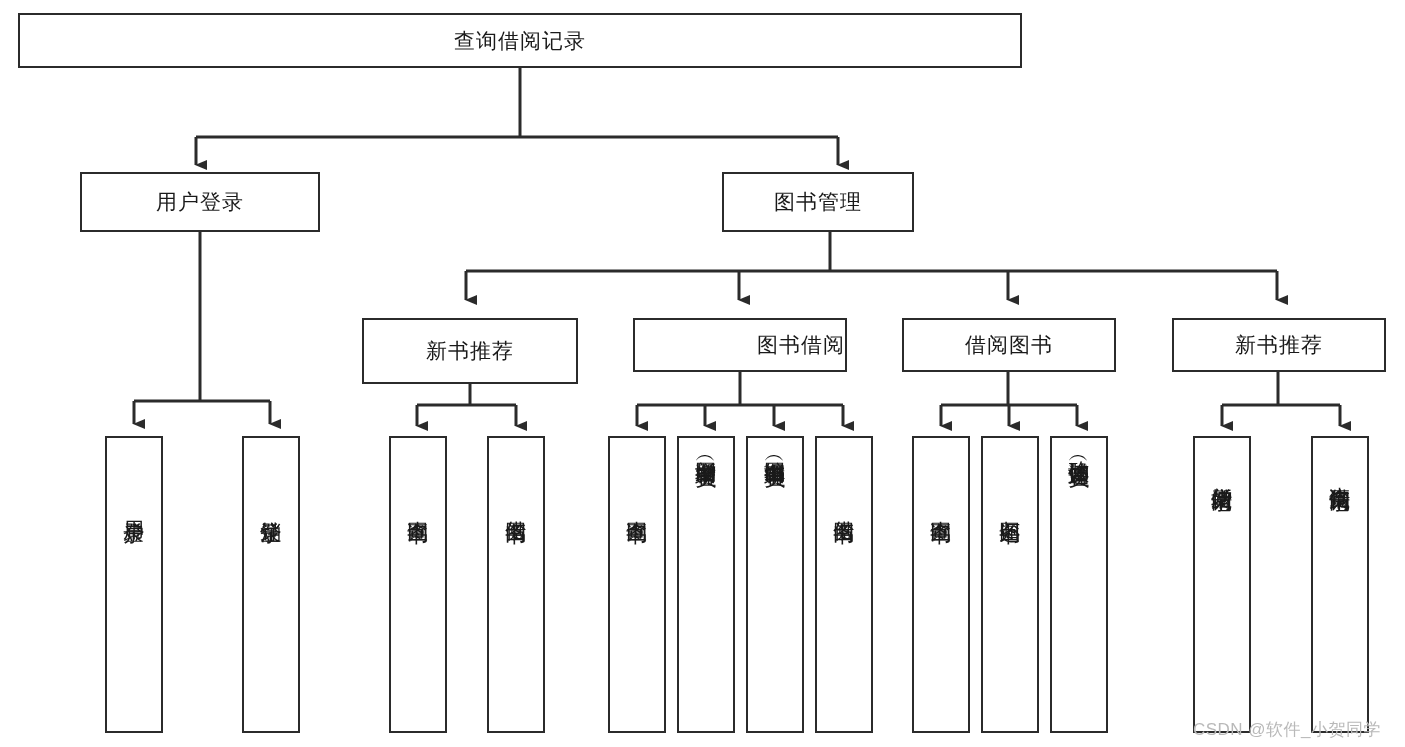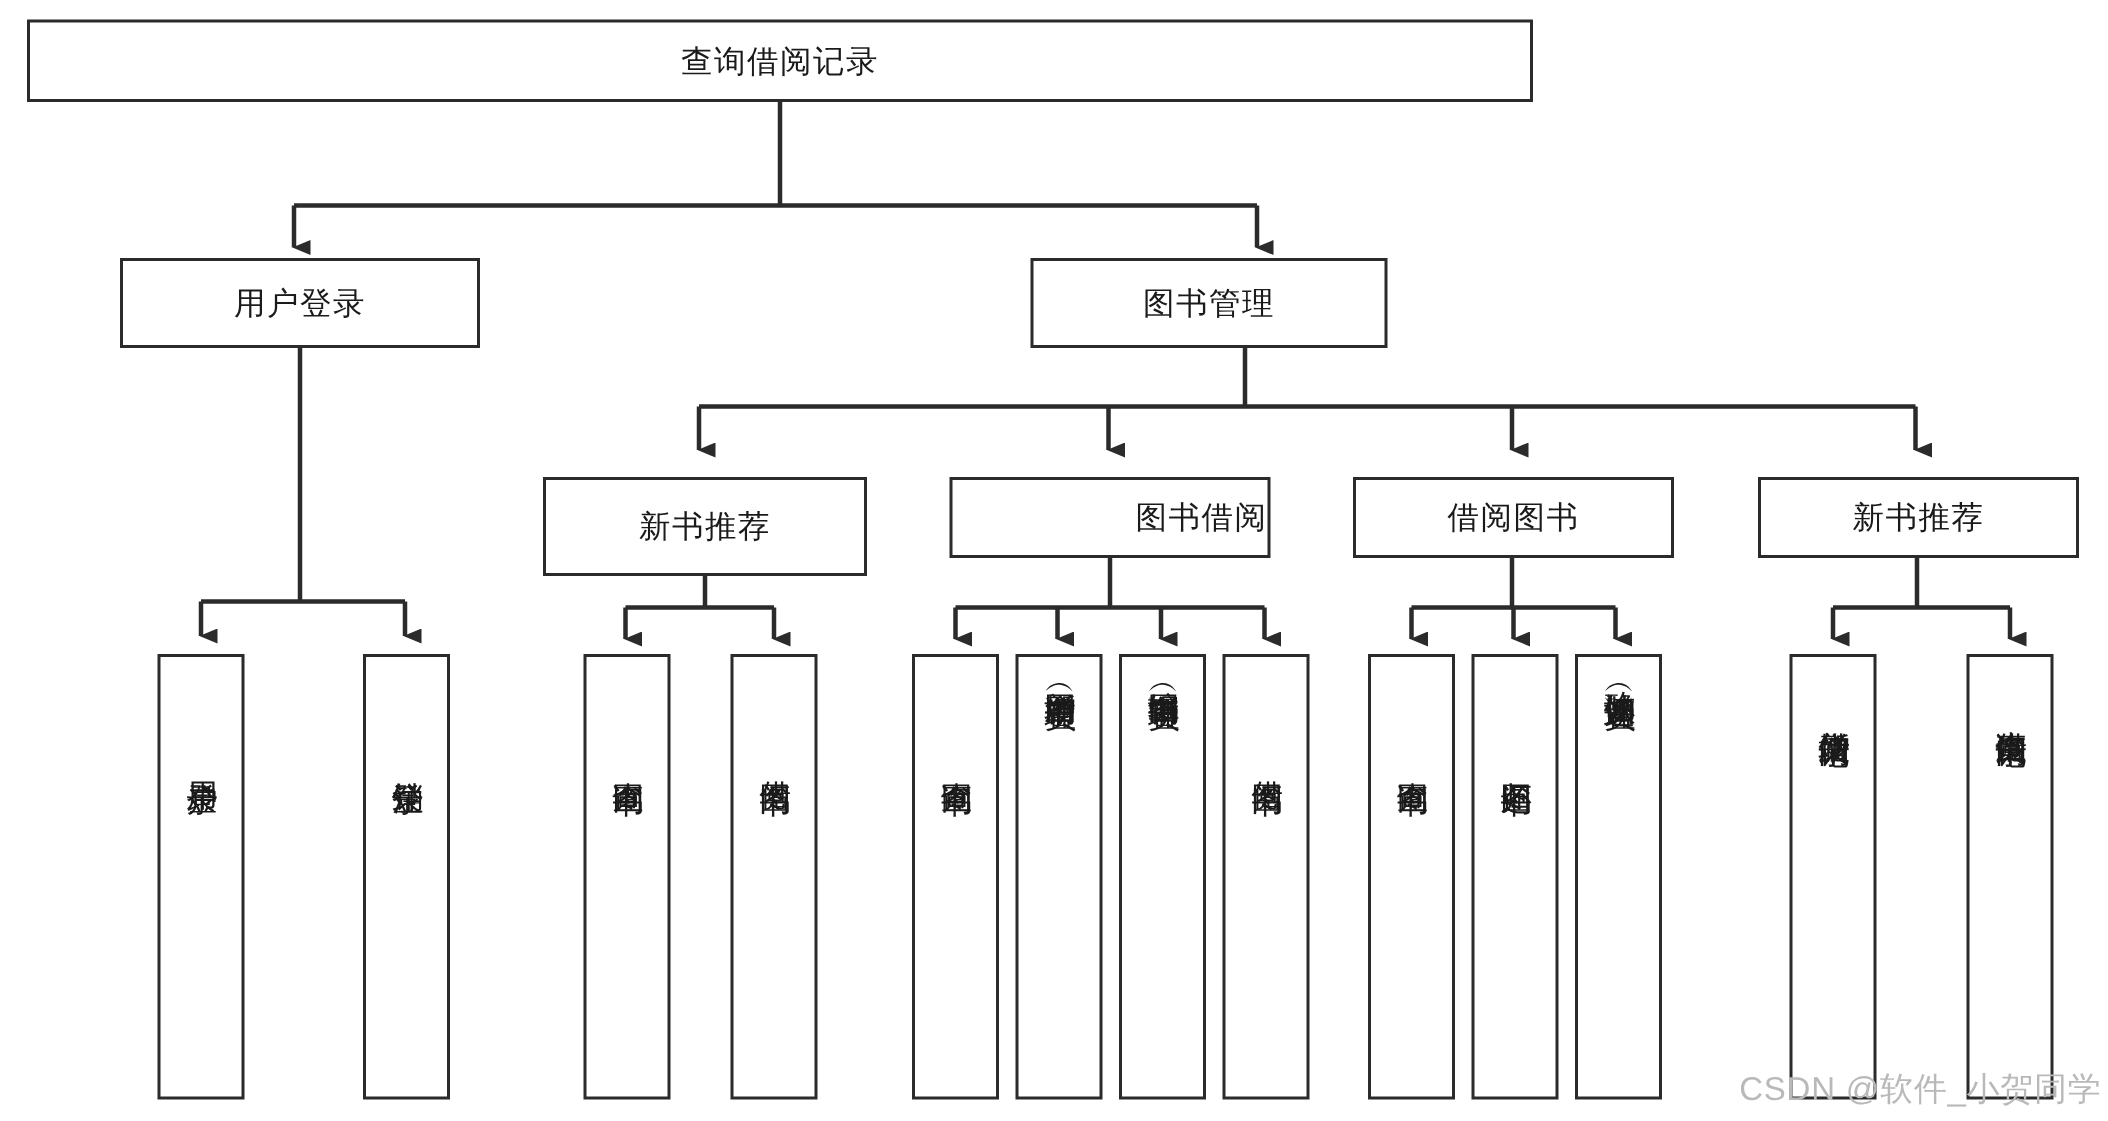--- a/index.html
+++ b/index.html
@@ -48,23 +48,23 @@
     writing-mode: vertical-rl;
     text-orientation: upright;
     font-size: 21px;
     line-height: 1.32;
     letter-spacing: 1px;
     white-space: nowrap;
     color: #1a1a1a;
   }
   .watermark {
     position: absolute;
-    right: 4px;
+    right: 24px;
     bottom: 6px;
-    font-size: 22px;
+    font-size: 17px;
     color: #b9b9b9;
     letter-spacing: 0.5px;
     white-space: nowrap;
   }
 </style>
 </head>
 <body>
 
 <div id="canvas">
 
@@ -118,21 +118,21 @@
     </g>
   </svg>
 
   <div class="node h" style="left:18px; top:13px; width:1004px; height:55px;">
     <span>查询借阅记录</span>
   </div>
 
   <div class="node h" style="left:80px; top:172px; width:240px; height:60px;">
     <span>用户登录</span>
   </div>
-  <div class="node h" style="left:687px; top:172px; width:238px; height:60px;justify-content:center;">
+  <div class="node h" style="left:722px; top:172px; width:192px; height:60px;justify-content:center;">
     <span>图书管理</span>
   </div>
 
   <div class="node h" style="left:362px; top:318px; width:216px; height:66px;">
     <span>新书推荐</span>
   </div>
   <div class="node h" style="left:633px; top:318px; width:214px; height:54px;justify-content:flex-end;">
     <span>图书借阅</span>
   </div>
   <div class="node h" style="left:902px; top:318px; width:214px; height:54px;">

